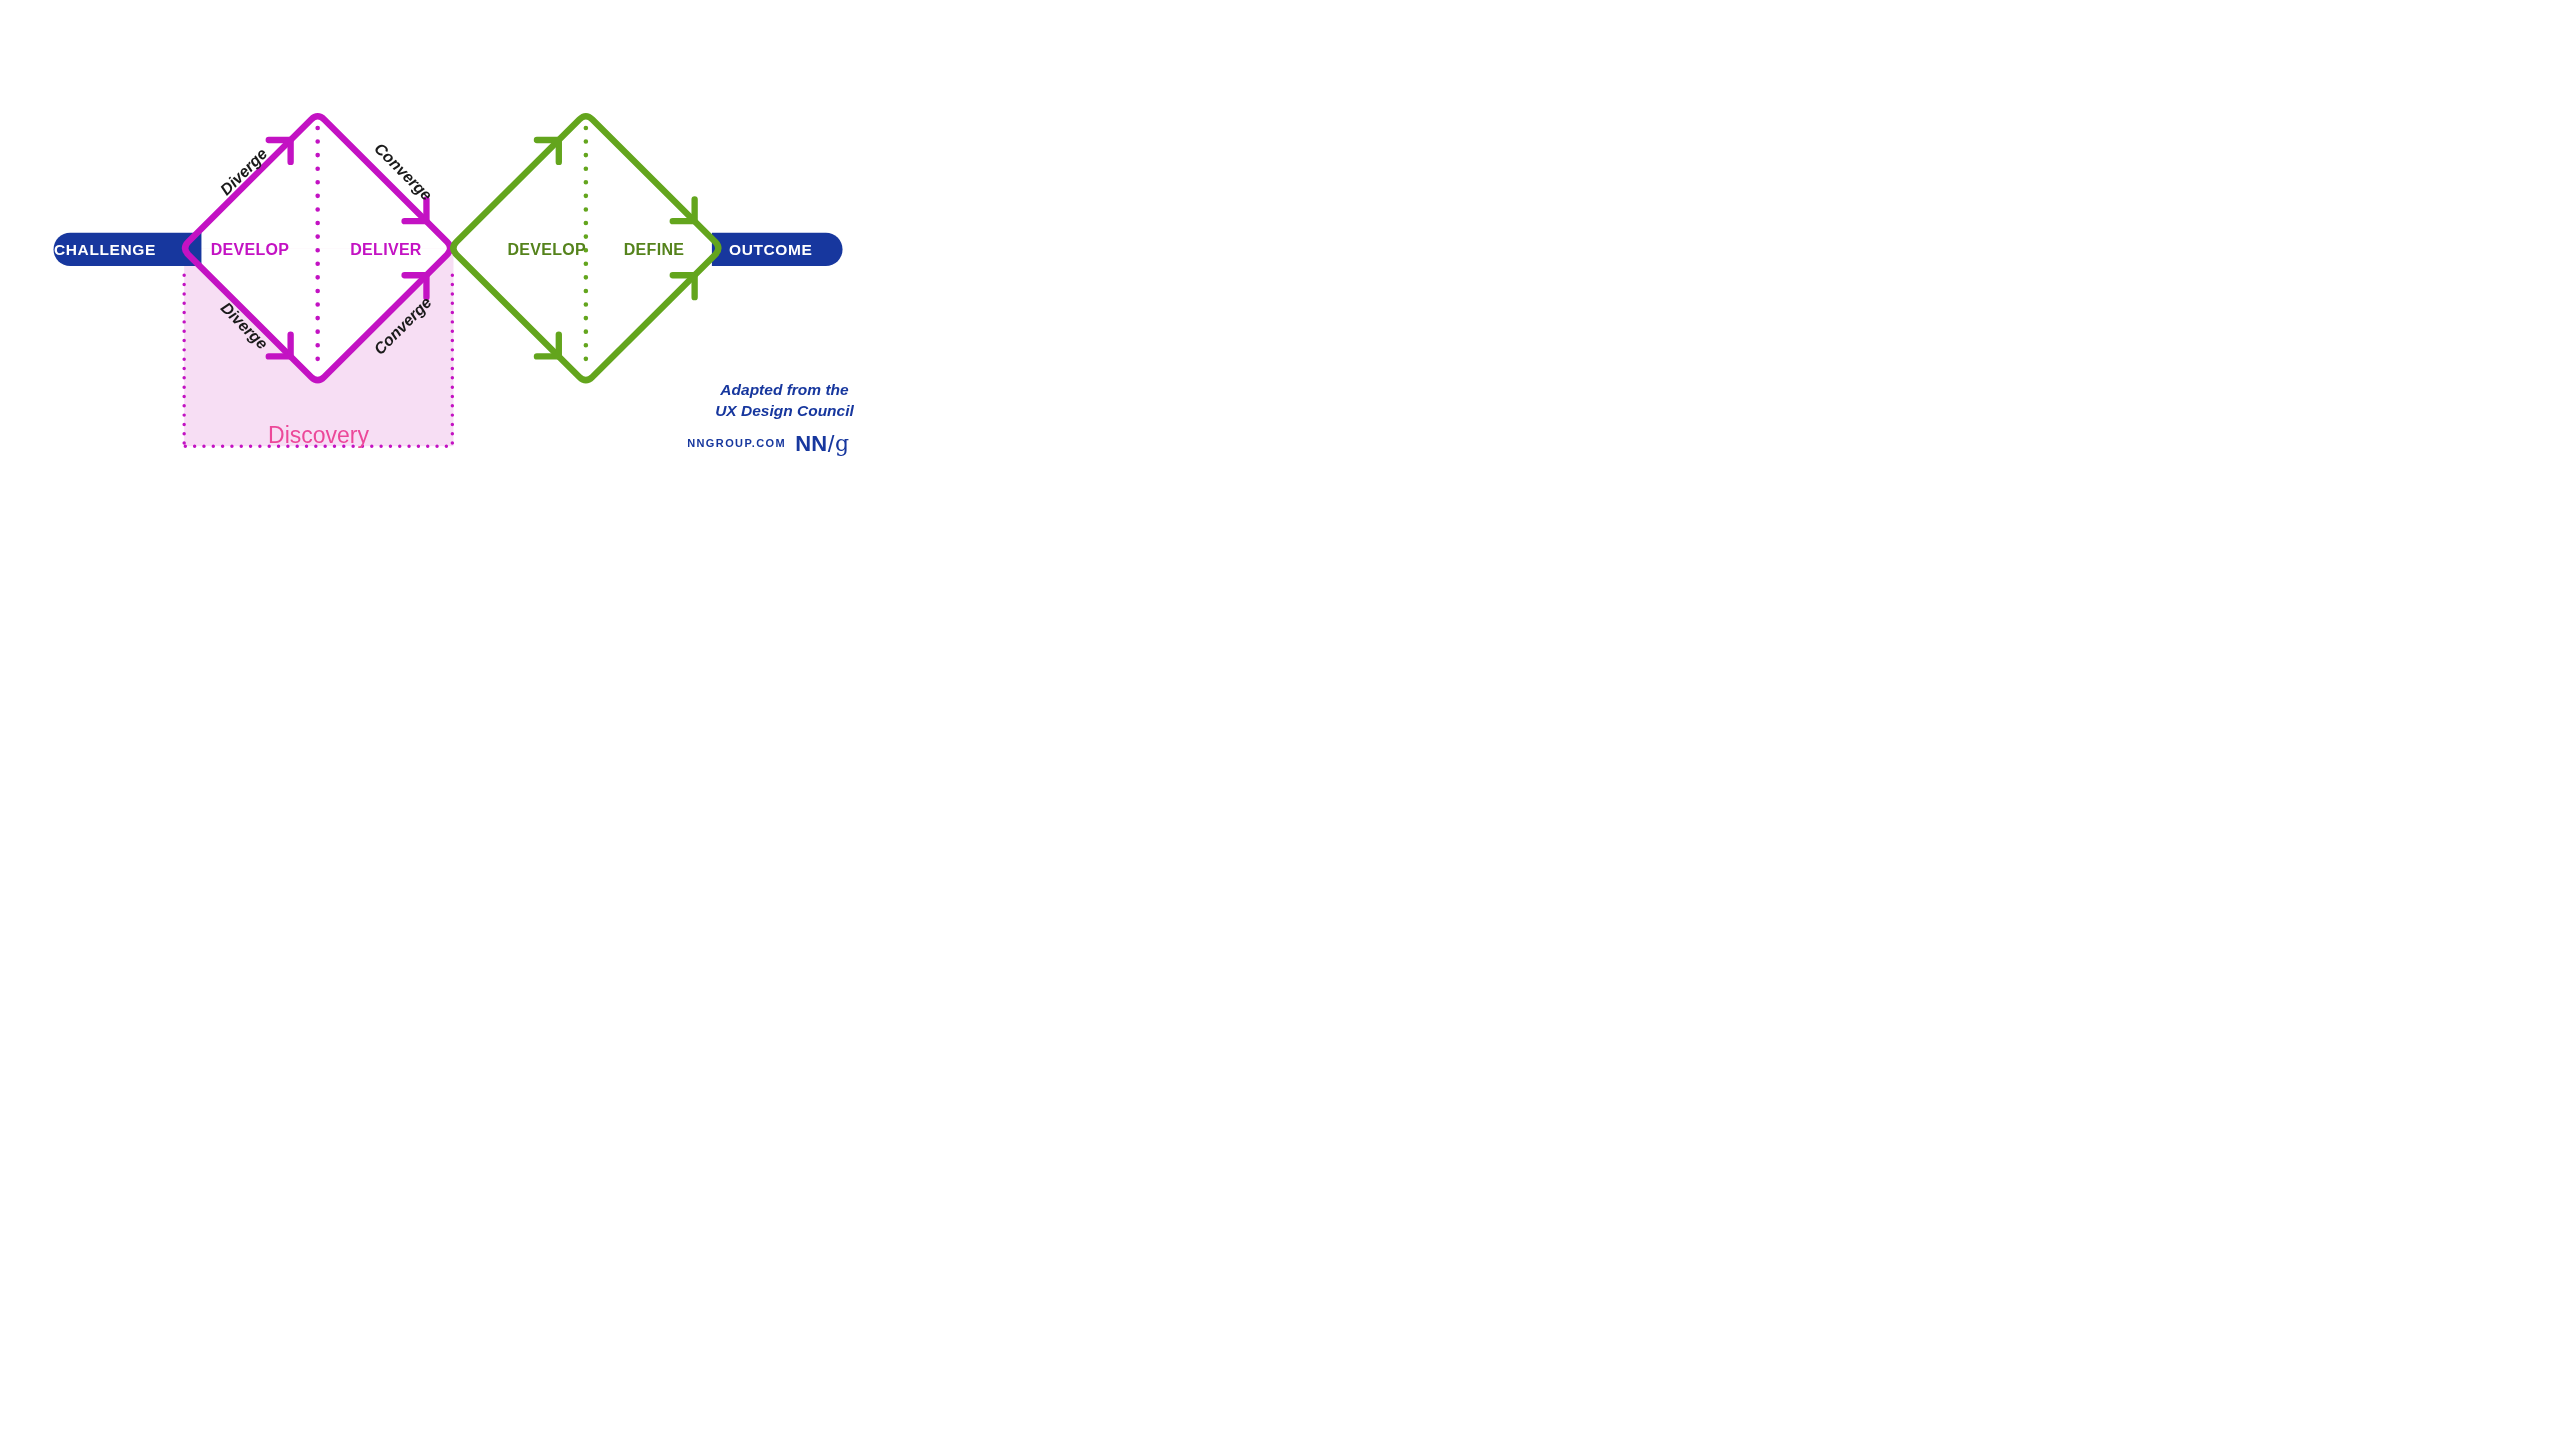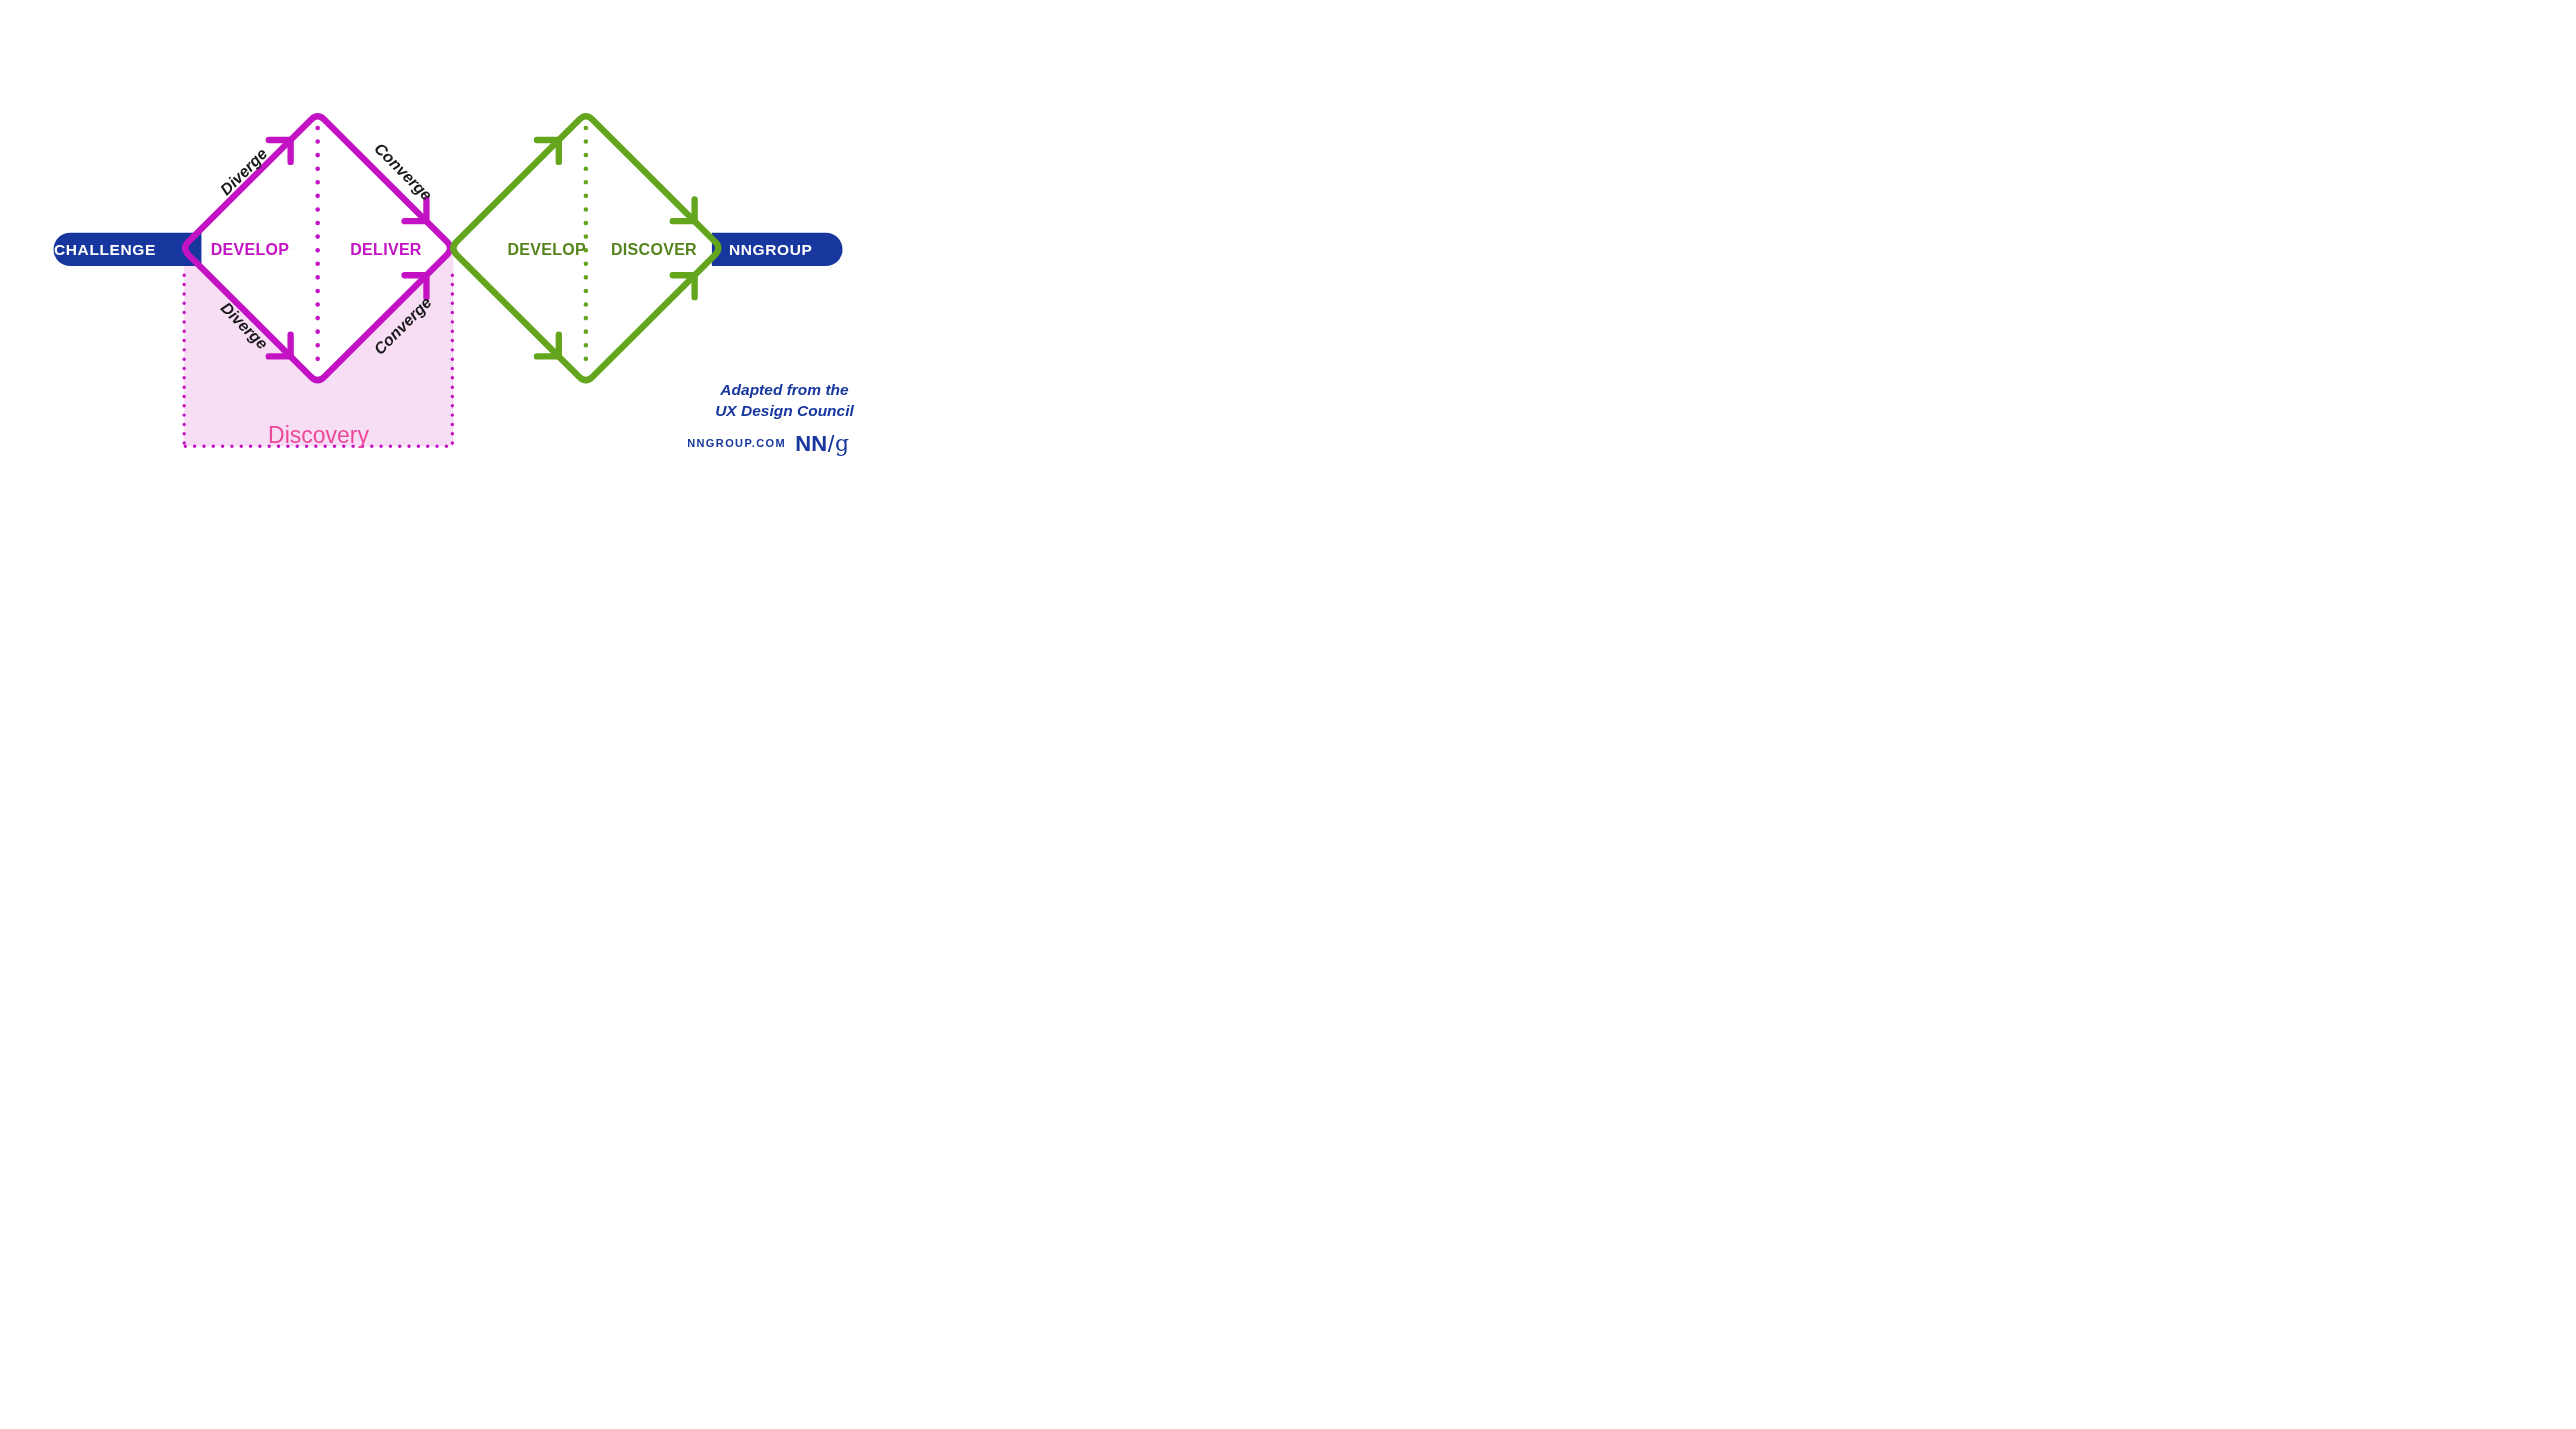--- a/index.html
+++ b/index.html
@@ -80,26 +80,26 @@
       <path class="g-line" d="M1006.7,207.3 Q1018,196 1029.3,207.3 L1242.7,419.7 Q1254,431 1242.7,442.3 L1029.3,654.7 Q1018,666 1006.7,654.7 L793.3,442.3 Q782,431 793.3,419.7 Z"></path>
       <path class="g-line" d="M933,243 H971 V281"></path>
       <path class="g-line" d="M1169,384 H1207 V346"></path>
       <path class="g-line" d="M933,619 H971 V581"></path>
       <path class="g-line" d="M1169,478 H1207 V516"></path>
       <path class="g-dots" d="M1018,222 V646"></path>
     </g>
   </svg>
 
   <div class="pill-label challenge">CHALLENGE</div>
-  <div class="pill-label outcome">NNGROUP</div>
+  <div class="pill-label outcome">OUTCOME</div>
 
   <div class="phase m discover">DEVELOP</div>
   <div class="phase m define">DELIVER</div>
   <div class="phase g develop">DEVELOP</div>
-  <div class="phase g deliver">DISCOVER</div>
+  <div class="phase g deliver">DEFINE</div>
 
   <div class="edge-label" style="left:244px;top:172px;--r:-45deg">Diverge</div>
   <div class="edge-label" style="left:403px;top:172px;--r:45deg">Converge</div>
   <div class="edge-label" style="left:244px;top:326px;--r:45deg">Diverge</div>
   <div class="edge-label" style="left:403px;top:326px;--r:-45deg">Converge</div>
 
   <div class="discovery-label">Discovery</div>
 
   <div class="attribution">
     <div>Adapted from the</div>

